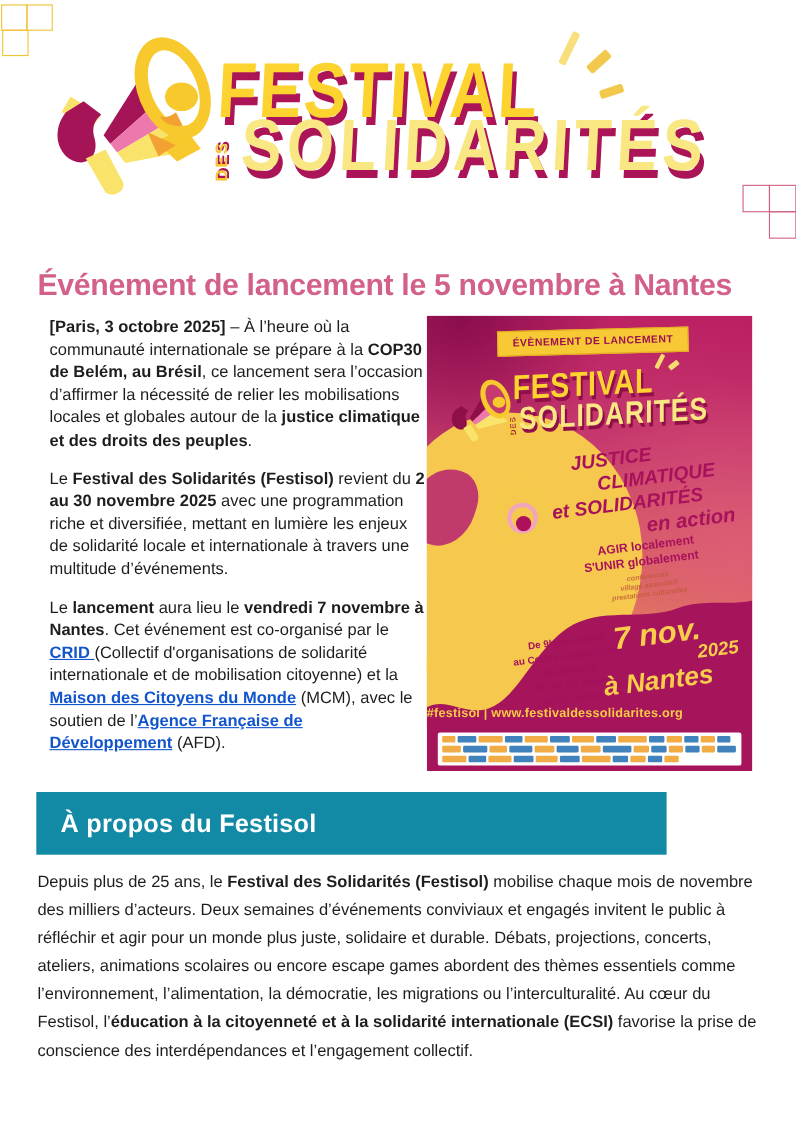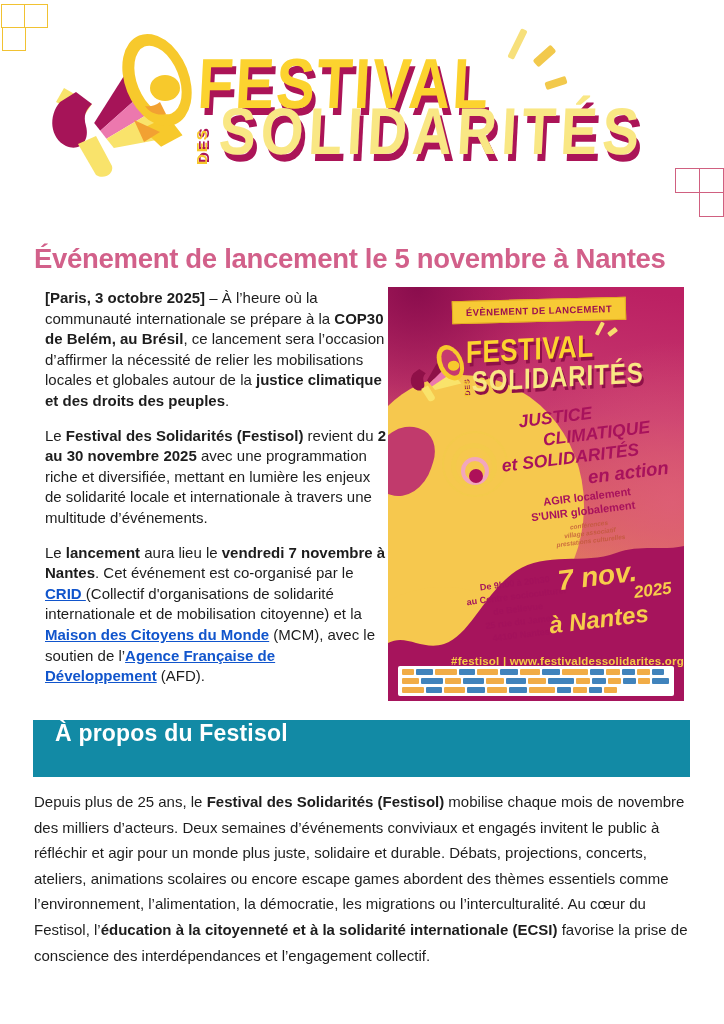--- a/index.html
+++ b/index.html
@@ -32,22 +32,22 @@
 
   
   h1.title{position:absolute;left:34px;top:241px;margin:0;width:650px;
       font-size:27.5px;line-height:36px;font-weight:bold;color:#d2608a;letter-spacing:-0.3px;}
   .leftcol{position:absolute;left:34px;top:288px;width:341px;margin-left:11px;}
   .leftcol p{margin:0 0 14px 0;font-size:15px;line-height:20.6px;}
   .b{font-weight:bold;}
   a.lnk{color:#1155cc;font-weight:bold;text-decoration:underline;cursor:pointer;}
 
   
-  .about-banner{position:absolute;left:33px;top:720px;width:657px;height:57px;background:#128aa5;
-      display:flex;align-items:flex-start;box-sizing:border-box;padding-left:22px;}
+  .about-banner{position:absolute;left:33px;top:720px;width:573px;height:57px;background:#128aa5;
+      display:flex;align-items:center;box-sizing:border-box;padding-left:22px;}
   .about-banner span{color:#ffffff;font-size:23px;font-weight:bold;letter-spacing:.2px;}
   .about-p{position:absolute;left:34px;top:789px;width:660px;margin:0;font-size:15px;line-height:25.6px;}
 
   
   .poster{position:absolute;left:388px;top:287px;width:296px;height:414px;overflow:hidden;}
   .poster *{box-sizing:border-box;}
   .poster-bg{position:absolute;inset:0;background:
       radial-gradient(circle at 10% 0%, #8a0d4d 0%, rgba(138,13,77,0) 28%),
       radial-gradient(circle at 96% 52%, rgba(224,96,122,.75) 0%, rgba(224,96,122,0) 45%),
       linear-gradient(188deg,#bb2063 2%,#c73a6e 30%,#d9655f 55%,#ec9c55 78%,#f2b94f 96%);}
@@ -86,21 +86,21 @@
   .circles .c2{left:9px;top:12px;width:46px;height:46px;border:5px solid #f4ca4b;}
   .circles .c3{left:19px;top:26px;width:28px;height:28px;border:4px solid #f2a6bd;}
   .circles .c4{left:27px;top:38px;width:14px;height:14px;background:#ae1059;}
   .poster-venue{position:absolute;left:50px;top:290px;width:160px;transform:rotate(-7deg);
       font-size:9px;font-weight:800;color:#a3125c;line-height:13px;text-align:center;}
   .poster-date{position:absolute;left:158px;top:274px;width:128px;transform:rotate(-7deg);
       color:#f7cd4b;font-style:italic;font-weight:800;white-space:nowrap;}
   .poster-date .d1{font-size:28px;line-height:28px;margin-left:14px;}
   .poster-date .d2{font-size:17px;line-height:17px;text-align:right;padding-right:2px;margin-top:-2px;}
   .poster-date .d3{font-size:24px;line-height:24px;margin-top:2px;}
-  .poster-footer{position:absolute;left:0;right:0;top:368px;text-align:right;
+  .poster-footer{position:absolute;left:0;right:0;top:356px;text-align:left;
       font-size:11.5px;font-weight:bold;color:#f6ca45;letter-spacing:.2px;white-space:nowrap;}
   .poster-strip{position:absolute;left:10px;top:379px;width:276px;height:30px;background:#ffffff;border-radius:2px;
       padding:3px 4px;display:flex;flex-wrap:wrap;gap:2px;align-content:space-between;overflow:hidden;}
   .poster-strip i{display:block;height:6px;border-radius:1px;opacity:.85;}
 </style>
 </head>
 <body>
 
 <div class="page">
 

